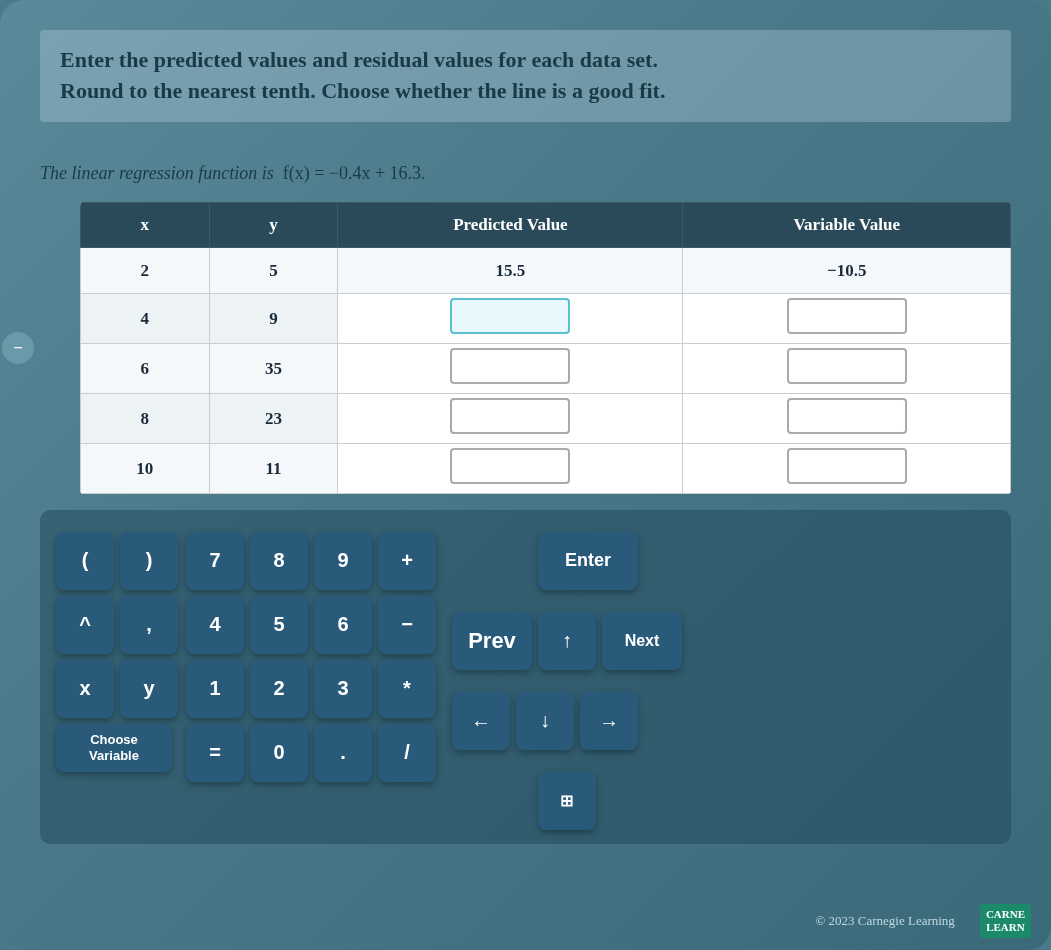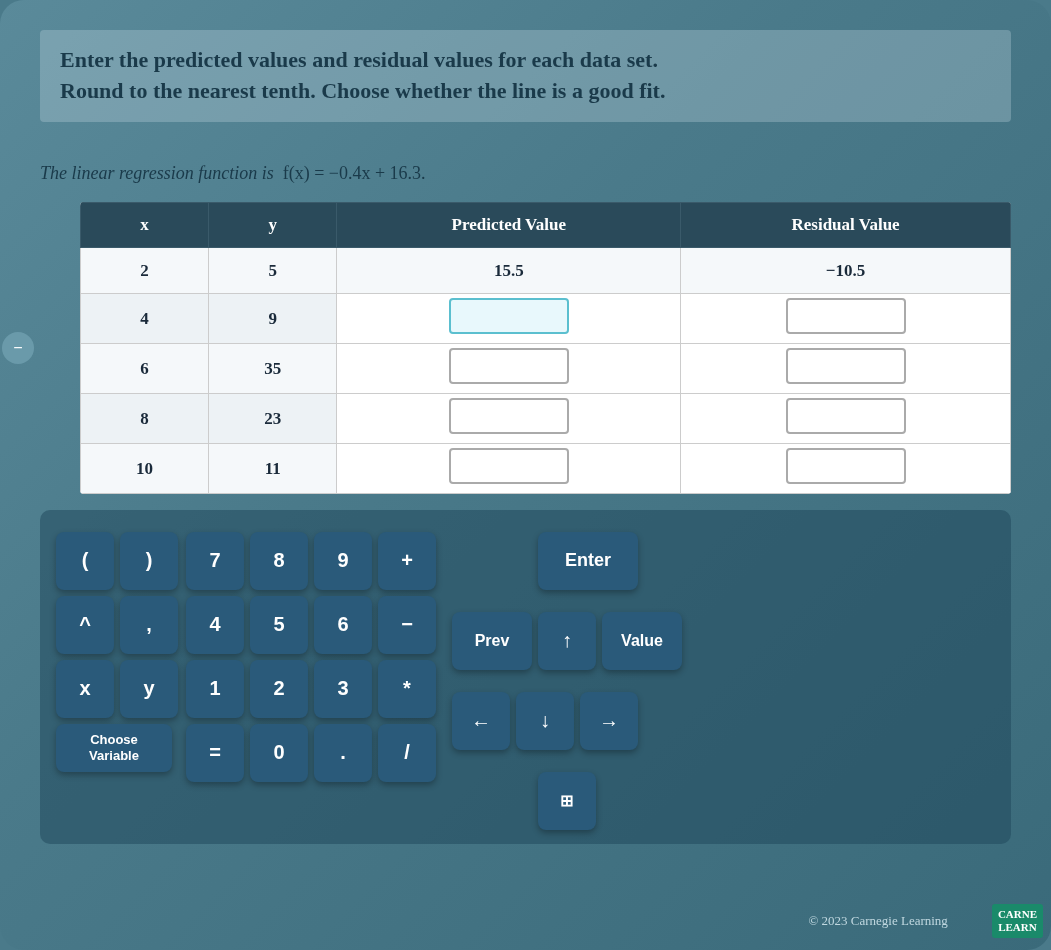--- a/index.html
+++ b/index.html
@@ -203,41 +203,40 @@
 
     .right-bot {
       display: flex;
       gap: 6px;
       align-items: center;
     }
 
     .footer {
       position: absolute;
       bottom: 12px;
-      right: 8px;
-      display: flex;
-      align-items: center;
-      gap: 8px;
+      right: 20px;
+      display: flex;
+      align-items: center;
+      gap: 25px;
     }
 
     .footer-text {
       font-size: 13px;
       color: #c0d8e0;
     }
 
     .footer-logo {
       background: #1a8a6a;
       color: #fff;
       font-size: 11px;
       font-weight: bold;
       padding: 4px 6px;
       border-radius: 3px;
       line-height: 1.2;
       text-align: center;
-      margin-left: 36px;
     }
 
     .collapse-btn {
       position: absolute;
       left: -38px;
       top: 50%;
       transform: translateY(-50%);
       width: 32px;
       height: 32px;
       border-radius: 50%;
@@ -275,21 +274,21 @@
 
   <div style="position:relative; padding-left: 40px;">
     <button class="collapse-btn">−</button>
 
     <table class="data-table">
       <thead>
         <tr>
           <th>x</th>
           <th>y</th>
           <th>Predicted Value</th>
-          <th>Residual Value</th>
+          <th>Variable Value</th>
         </tr>
       </thead>
       <tbody>
 
         <tr>
           <td><span class="given-value">2</span></td>
           <td><span class="given-value">5</span></td>
           <td><span class="given-value">15.5</span></td>
           <td><span class="given-value">−10.5</span></td>
         </tr>
@@ -390,23 +389,23 @@
       </div>
 
       <div class="right-section">
 
         <div class="right-top">
           <div style="width:80px;height:58px;"></div>
           <button class="key-btn enter-btn">Enter</button>
         </div>
 
         <div class="right-mid">
-          <button class="key-btn prev-btn" style="width:80px;font-size:16px;">Prev</button>
+          <button class="key-btn prev-btn" style="width:80px;font-size:22px;">Prev</button>
           <button class="key-btn arrow-btn">↑</button>
-          <button class="key-btn nav-btn" style="width:80px;font-size:16px;">Value</button>
+          <button class="key-btn nav-btn" style="width:80px;font-size:16px;">Next</button>
         </div>
 
         <div class="right-bot">
           <button class="key-btn arrow-btn">←</button>
           <button class="key-btn arrow-btn">↓</button>
           <button class="key-btn arrow-btn">→</button>
         </div>
 
         <div style="display:flex; justify-content:center;">
           <button class="key-btn" style="width:58px; font-size:16px;">⊞</button>

